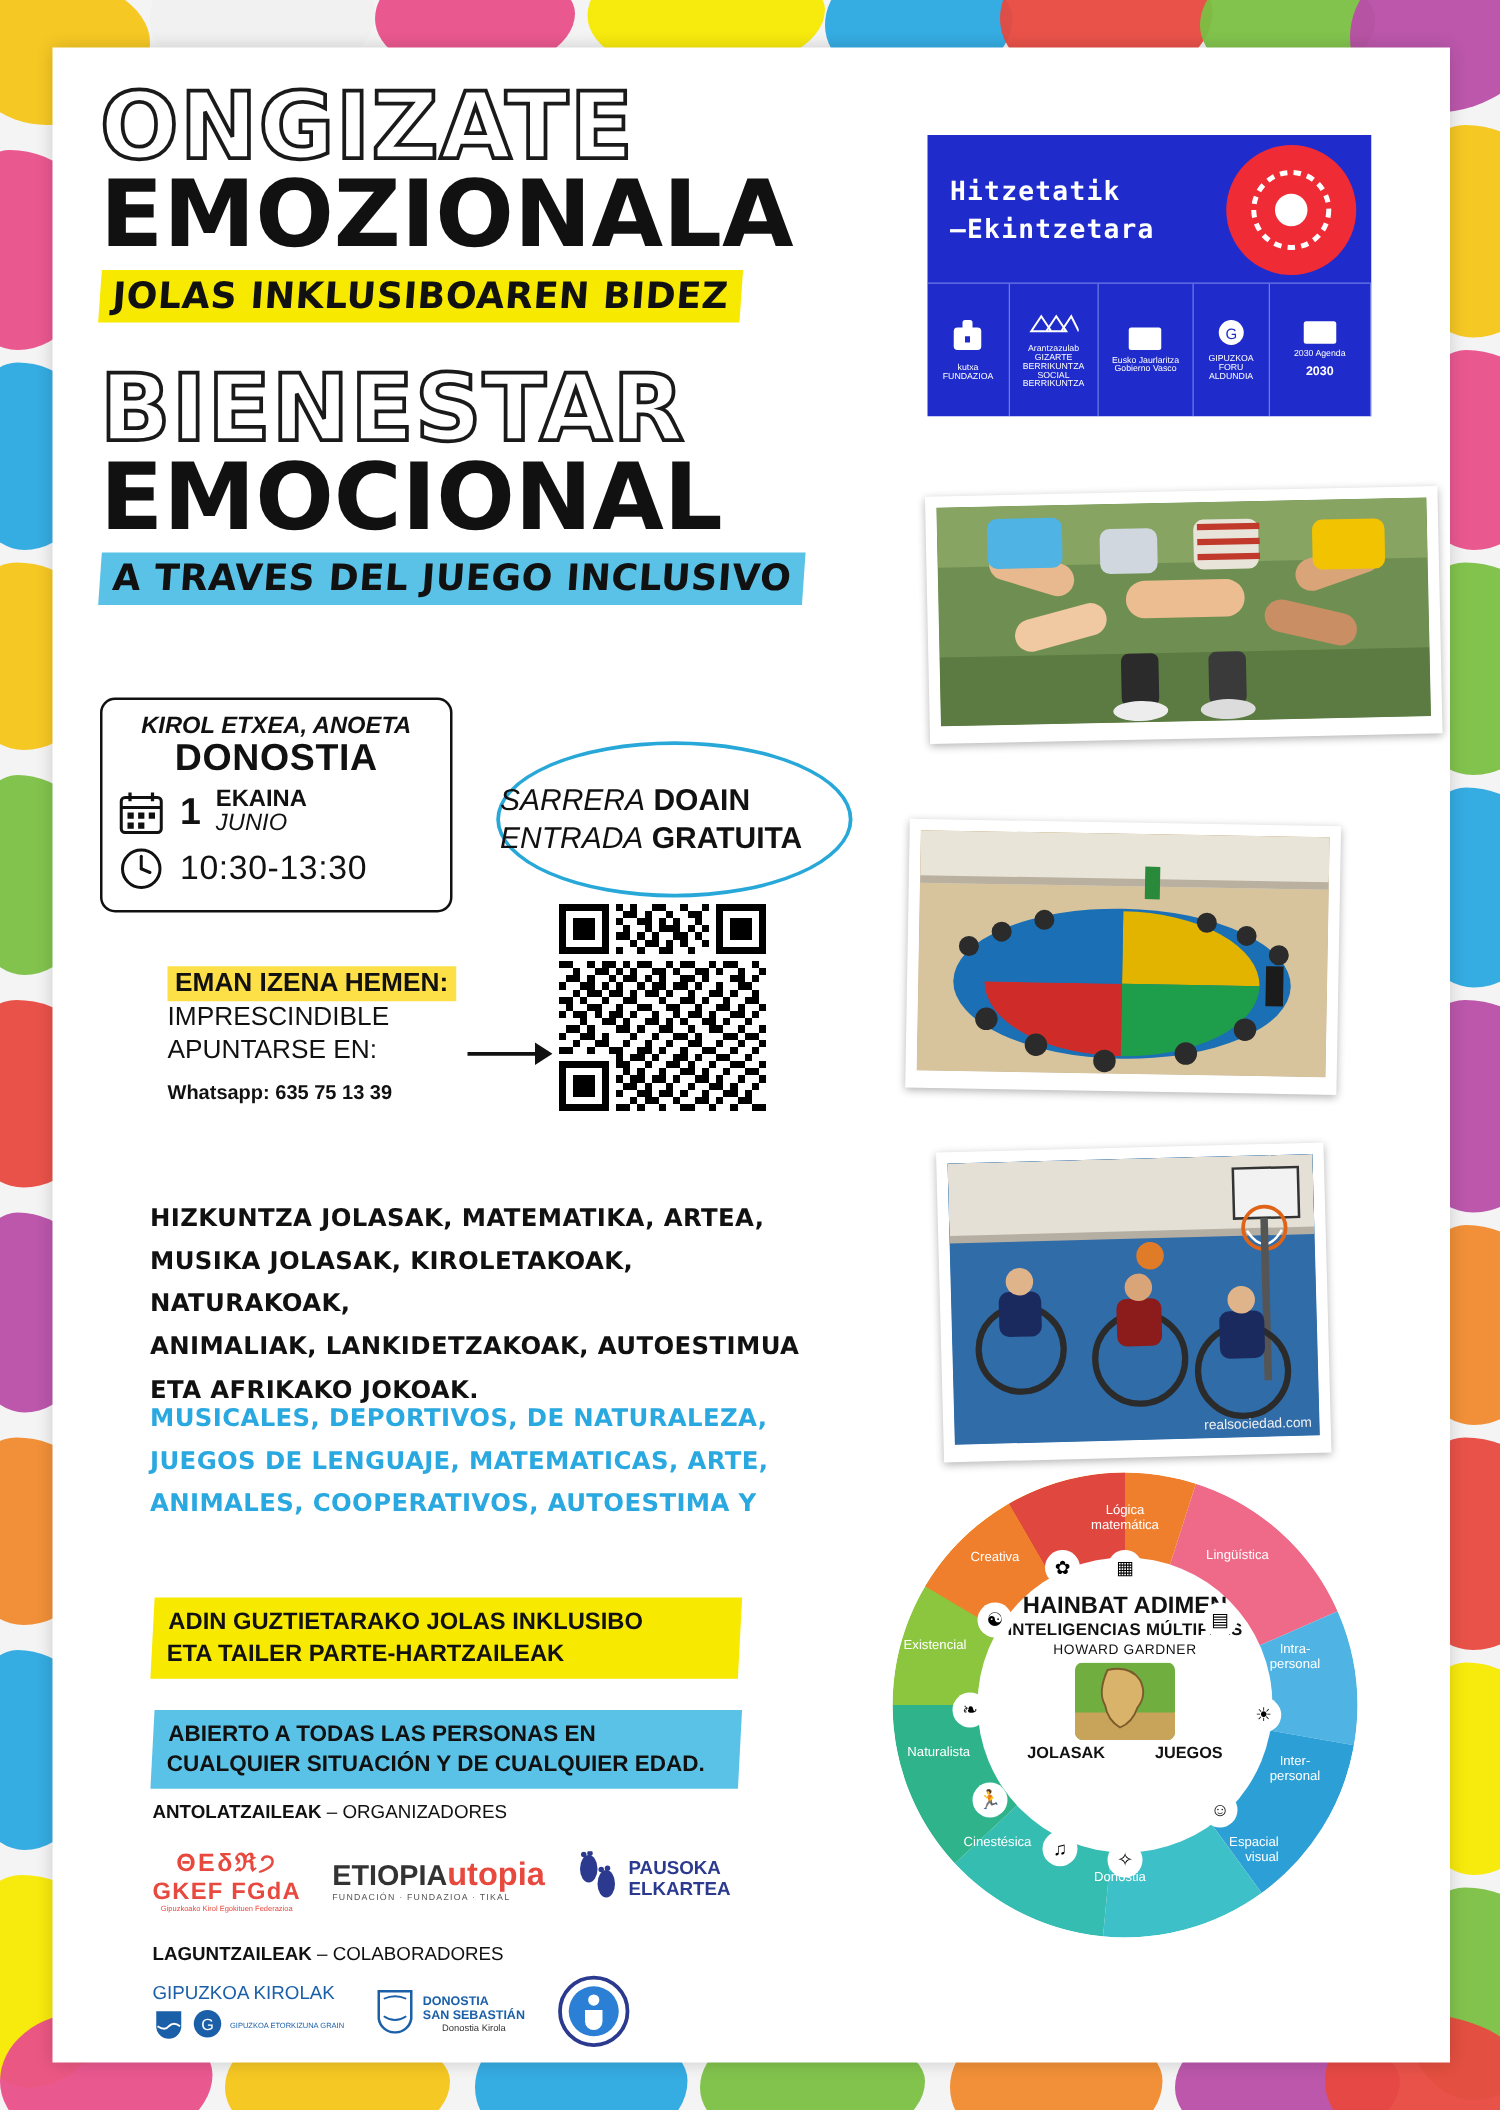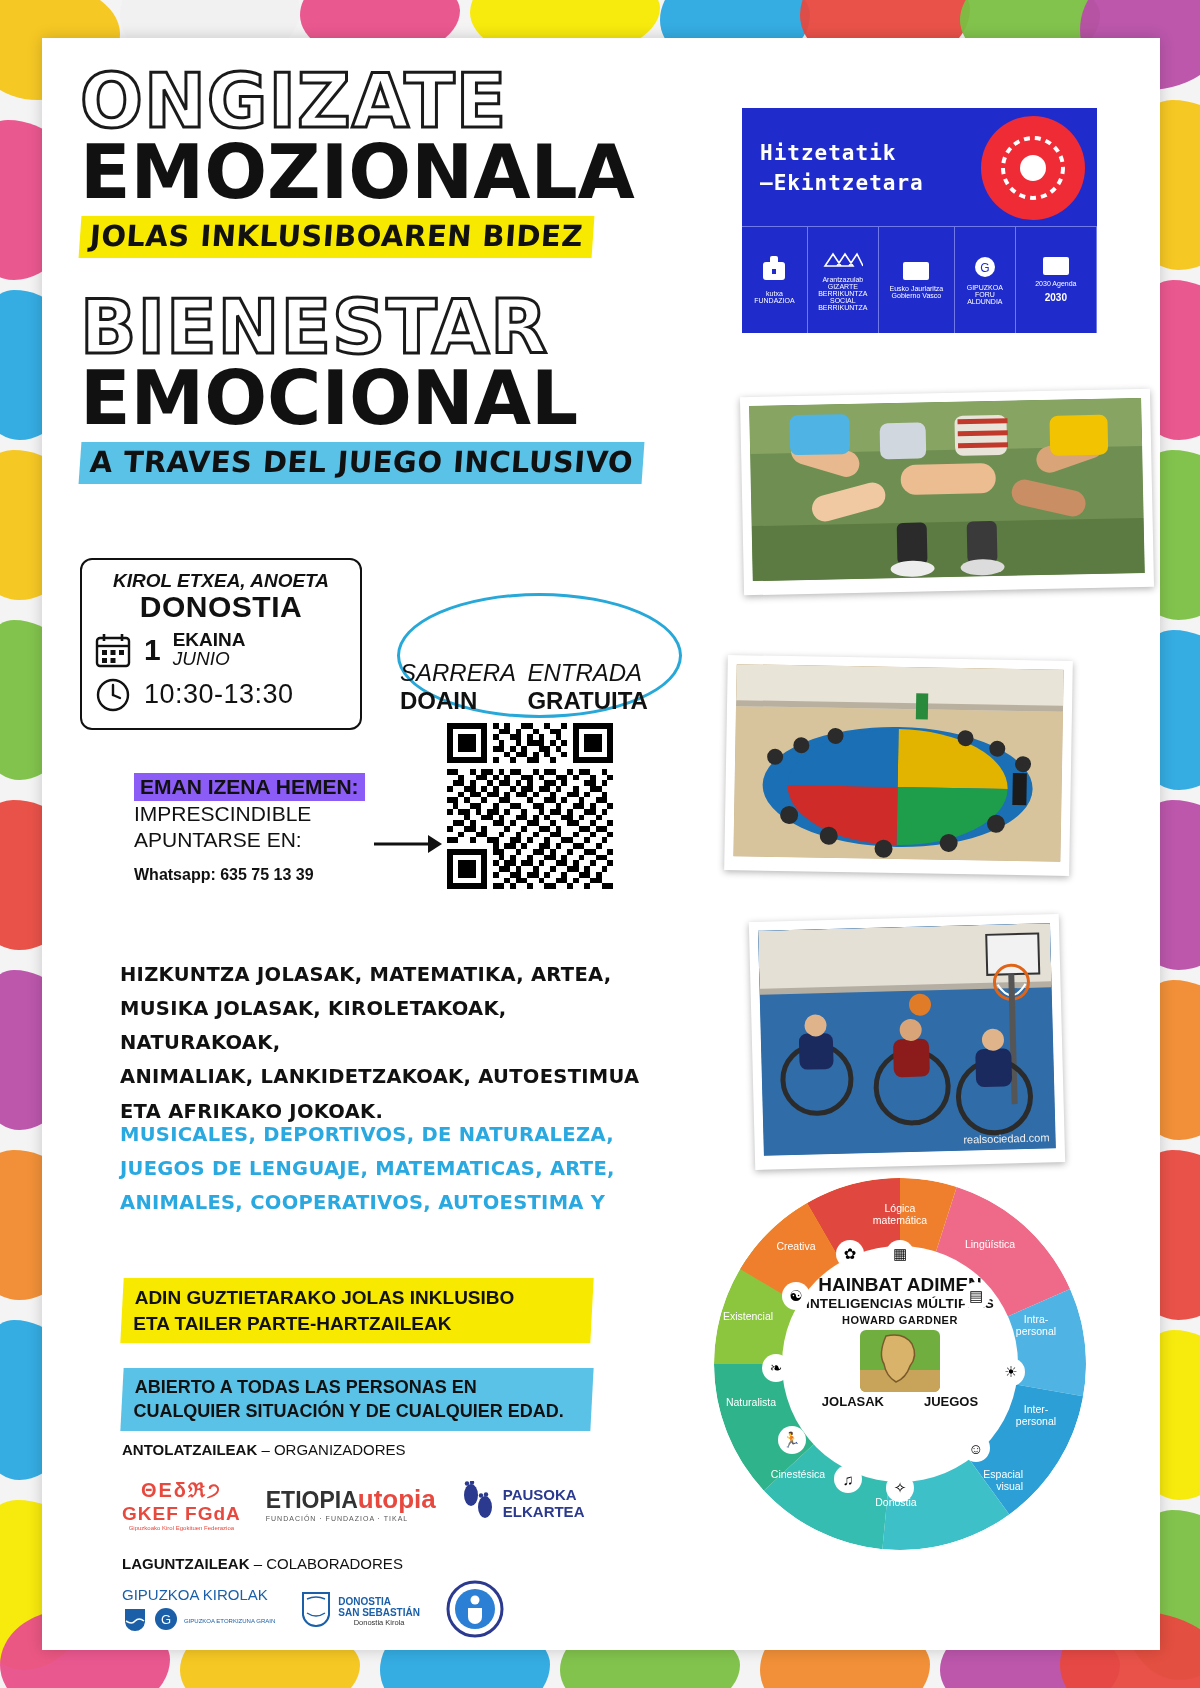--- a/index.html
+++ b/index.html
@@ -89,31 +89,31 @@
   #date-num { font-weight:bold; font-size:30px; color:#111; }
   #date-eu { font-weight:bold; font-size:19px; color:#111; line-height:1; }
   #date-es { font-style:italic; font-size:19px; color:#111; line-height:1.1; }
   #time-text { font-size:27px; color:#111; letter-spacing:.5px; }
 
   
   #free-ellipse {
     position:absolute; left:355px; top:555px;
     width:285px; height:125px;
     border:3px solid #27a8d8; border-radius:50%;
-    display:flex; justify-content:center; align-items:flex-end;
+    display:flex; flex-direction:column; justify-content:center; align-items:flex-start;
     gap:2px;
   }
   #free-ellipse div { font-size:24px; color:#111; }
   #free-ellipse b { font-weight:bold; }
   #free-ellipse i { font-style:italic; }
 
   
   #signup { position:absolute; left:92px; top:735px; width:250px; }
   #signup-eu {
-    display:inline-block; background:#8b5cf6; color:#111;
+    display:inline-block; background:#fde047; color:#111;
     font-weight:bold; font-size:21px; padding:2px 6px;
   }
   .signup-line { font-size:21px; color:#111; line-height:1.25; }
   #whatsapp { font-size:16px; font-weight:bold; color:#111; margin-top:12px; }
   #arrow { position:absolute; left:330px; top:790px; font-size:34px; color:#111; }
   #qr { position:absolute; left:405px; top:685px; width:166px; height:166px; }
 
   
   .list-eu, .list-es {
     position:absolute; left:78px; width:520px;
@@ -165,21 +165,21 @@
   
   #wheel-wrap { position:absolute; left:672px; top:1140px; width:372px; height:372px; }
   #wheel { position:absolute; inset:0; border-radius:50%; }
   #wheel-hole {
     position:absolute; left:70px; top:70px; width:232px; height:232px;
     background:#fff; border-radius:50%;
     display:flex; flex-direction:column; align-items:center; padding-top:26px;
   }
   #w-title { font-weight:bold; font-size:19px; color:#111; }
   #w-sub { font-weight:bold; font-size:13.5px; color:#111; letter-spacing:.2px; }
-  #w-author { font-size:11px; color:#111; margin-top:3px; letter-spacing:.5px;font-weight:bold; }
+  #w-author { font-size:11px; color:#111; margin-top:3px; letter-spacing:.5px; }
   #w-globe { width:80px; height:62px; margin-top:4px; border-radius:6px; overflow:hidden; }
   #w-games { display:flex; gap:40px; font-weight:bold; font-size:13px; color:#111; margin-top:2px; }
   .w-label { position:absolute; font-size:10.5px; color:#fff; text-align:center; line-height:1.15; width:74px; }
   .w-ic { position:absolute; width:28px; height:28px; border-radius:50%; background:#fff; display:flex; align-items:center; justify-content:center; font-size:15px; }
 </style>
 </head>
 <body>
 
 <div id="poster-frame">
 

